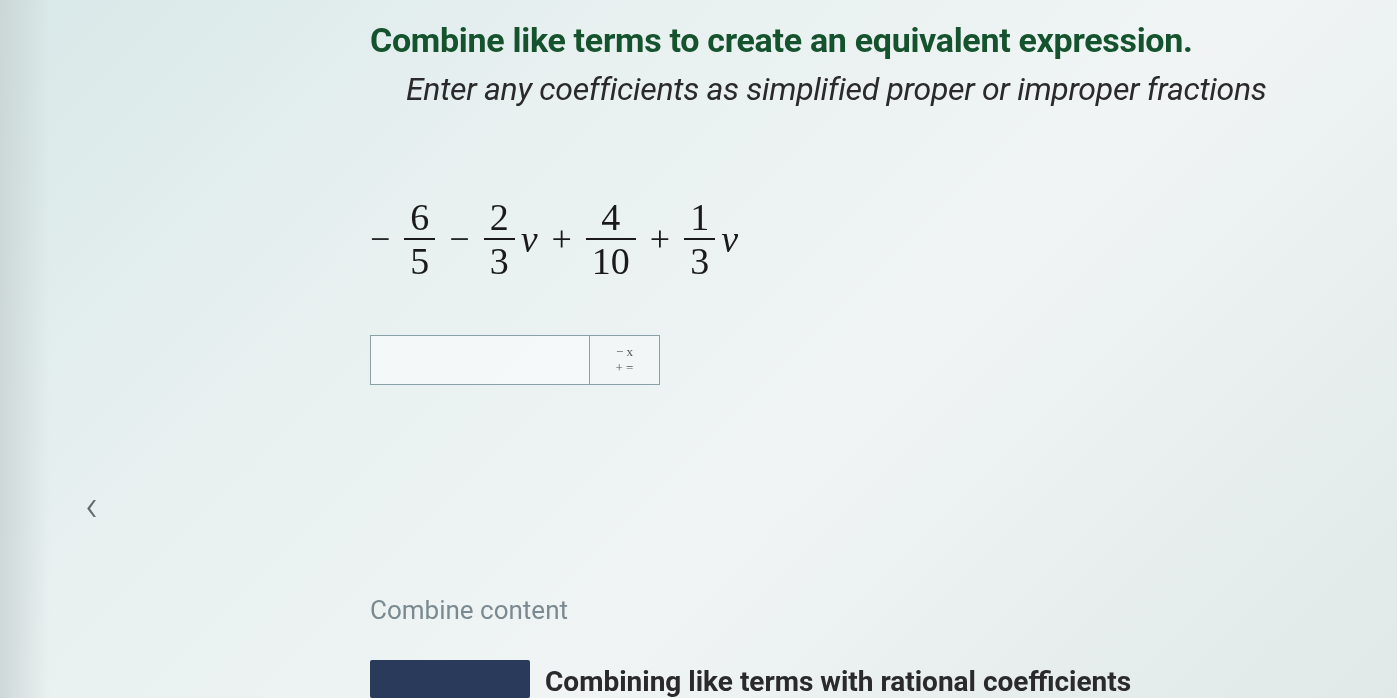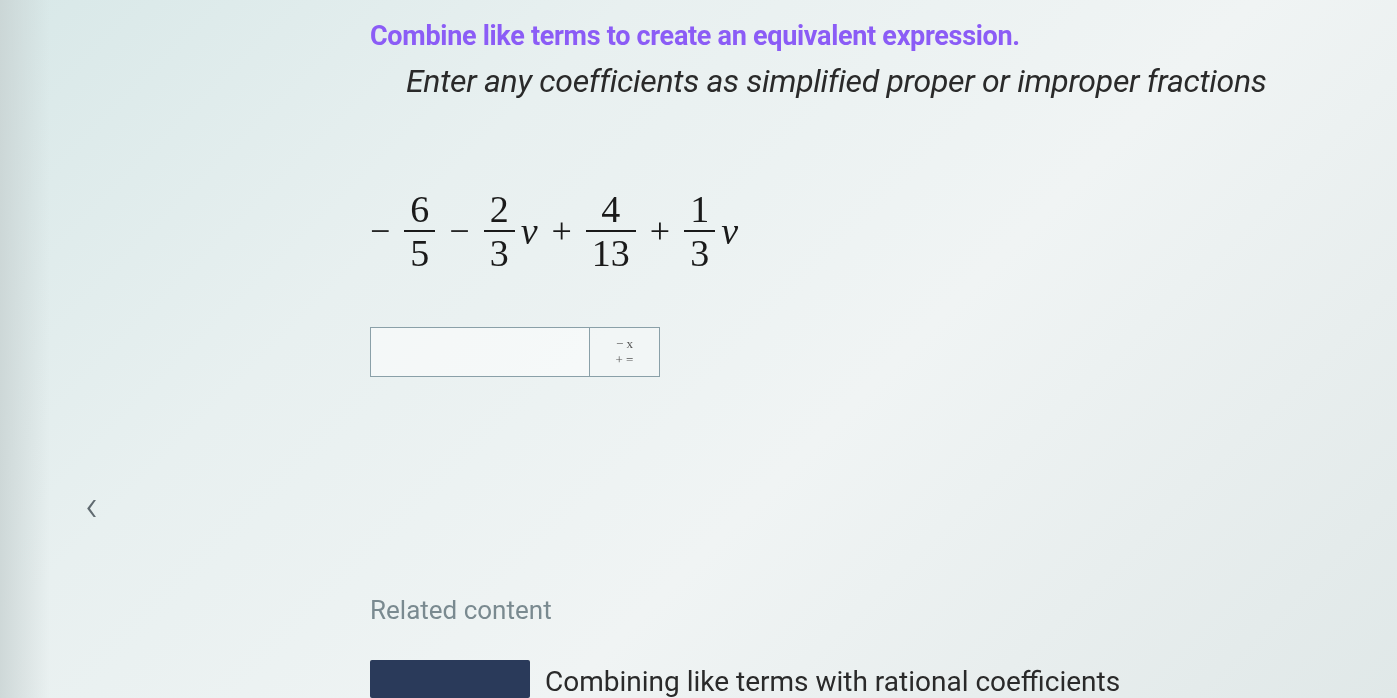--- a/index.html
+++ b/index.html
@@ -18,23 +18,23 @@
     }
 
     .content-area {
       position: absolute;
       left: 370px;
       top: 20px;
       width: 1027px;
     }
 
     .question-title {
-      font-size: 27px;
+      font-size: 34px;
       font-weight: 700;
-      color: #8b5cf6;
+      color: #14532d;
       margin-bottom: 10px;
       letter-spacing: -0.3px;
     }
 
     .question-subtitle {
       font-size: 32px;
       font-style: italic;
       color: #2a2a2a;
       font-weight: 400;
       letter-spacing: -0.3px;
@@ -145,21 +145,21 @@
       color: #7a8a90;
       font-weight: 400;
     }
 
     .related-video-title {
       position: absolute;
       left: 545px;
       top: 665px;
       font-size: 28px;
       color: #2a2a2a;
-      font-weight: 400;
+      font-weight: 700;
     }
 
     .video-thumb {
       position: absolute;
       left: 370px;
       top: 660px;
       width: 160px;
       height: 38px;
       background: #2a3a5a;
       border-radius: 2px;
@@ -197,21 +197,21 @@
       <span class="numerator">2</span>
       <span class="frac-line"></span>
       <span class="denominator">3</span>
     </span>
     <span class="variable">v</span>
 
     <span class="plus-sign">+</span>
     <span class="fraction">
       <span class="numerator">4</span>
       <span class="frac-line"></span>
-      <span class="denominator">13</span>
+      <span class="denominator">10</span>
     </span>
 
     <span class="plus-sign">+</span>
     <span class="fraction">
       <span class="numerator">1</span>
       <span class="frac-line"></span>
       <span class="denominator">3</span>
     </span>
     <span class="variable">v</span>
   </div>
@@ -221,16 +221,16 @@
     <div class="math-toggle">
       <span>− x</span>
       <span>+ =</span>
     </div>
   </div>
 
 </div>
 
 <div class="nav-chevron">‹</div>
 
-<div class="related-content-label">Related content</div>
+<div class="related-content-label">Combine content</div>
 
 <div class="video-thumb"></div>
 <div class="related-video-title">Combining like terms with rational coefficients</div>
 
 </body></html>

